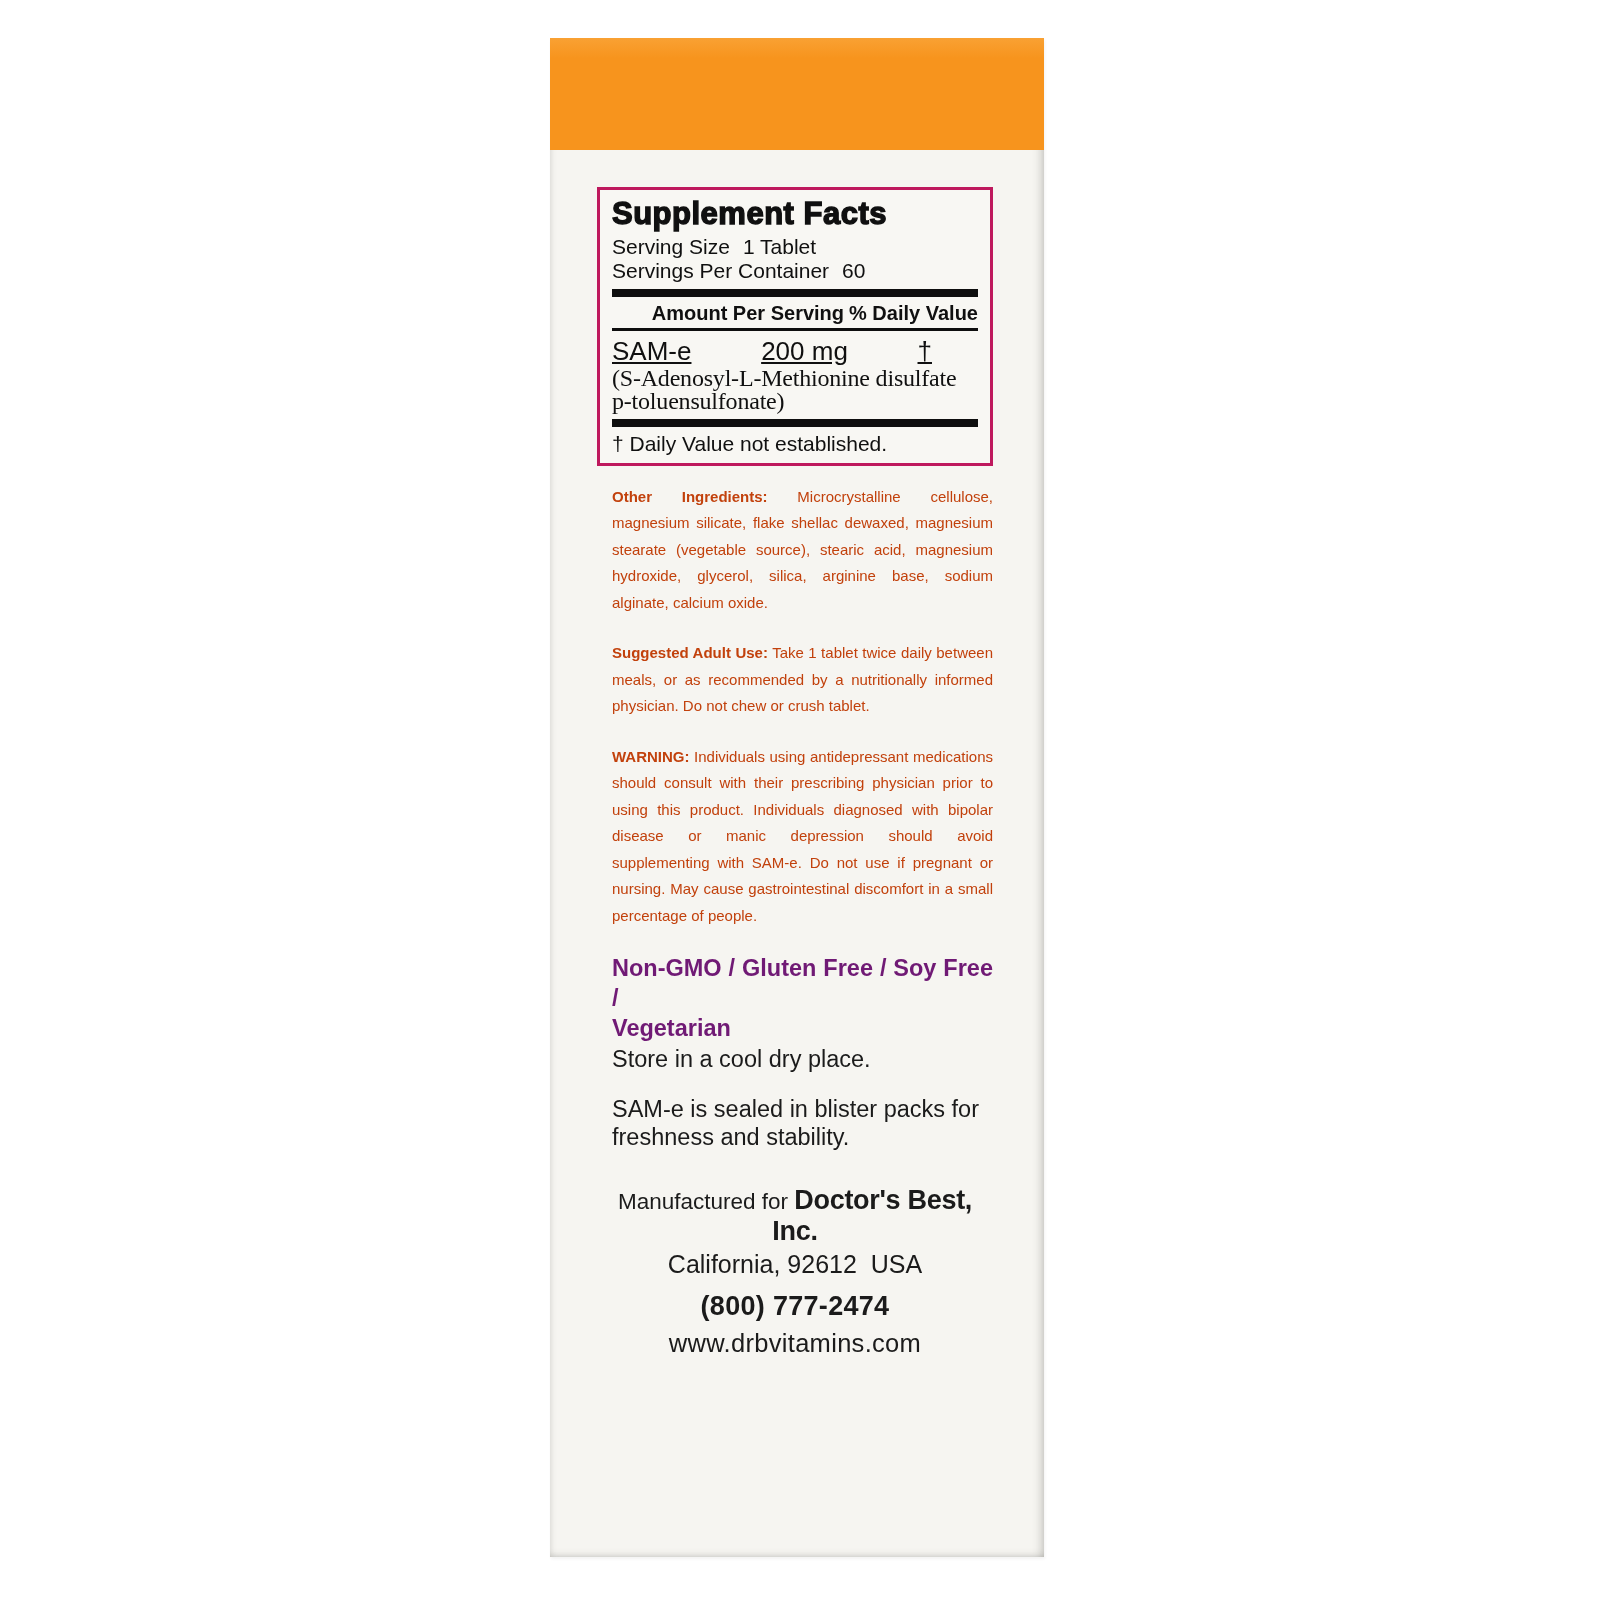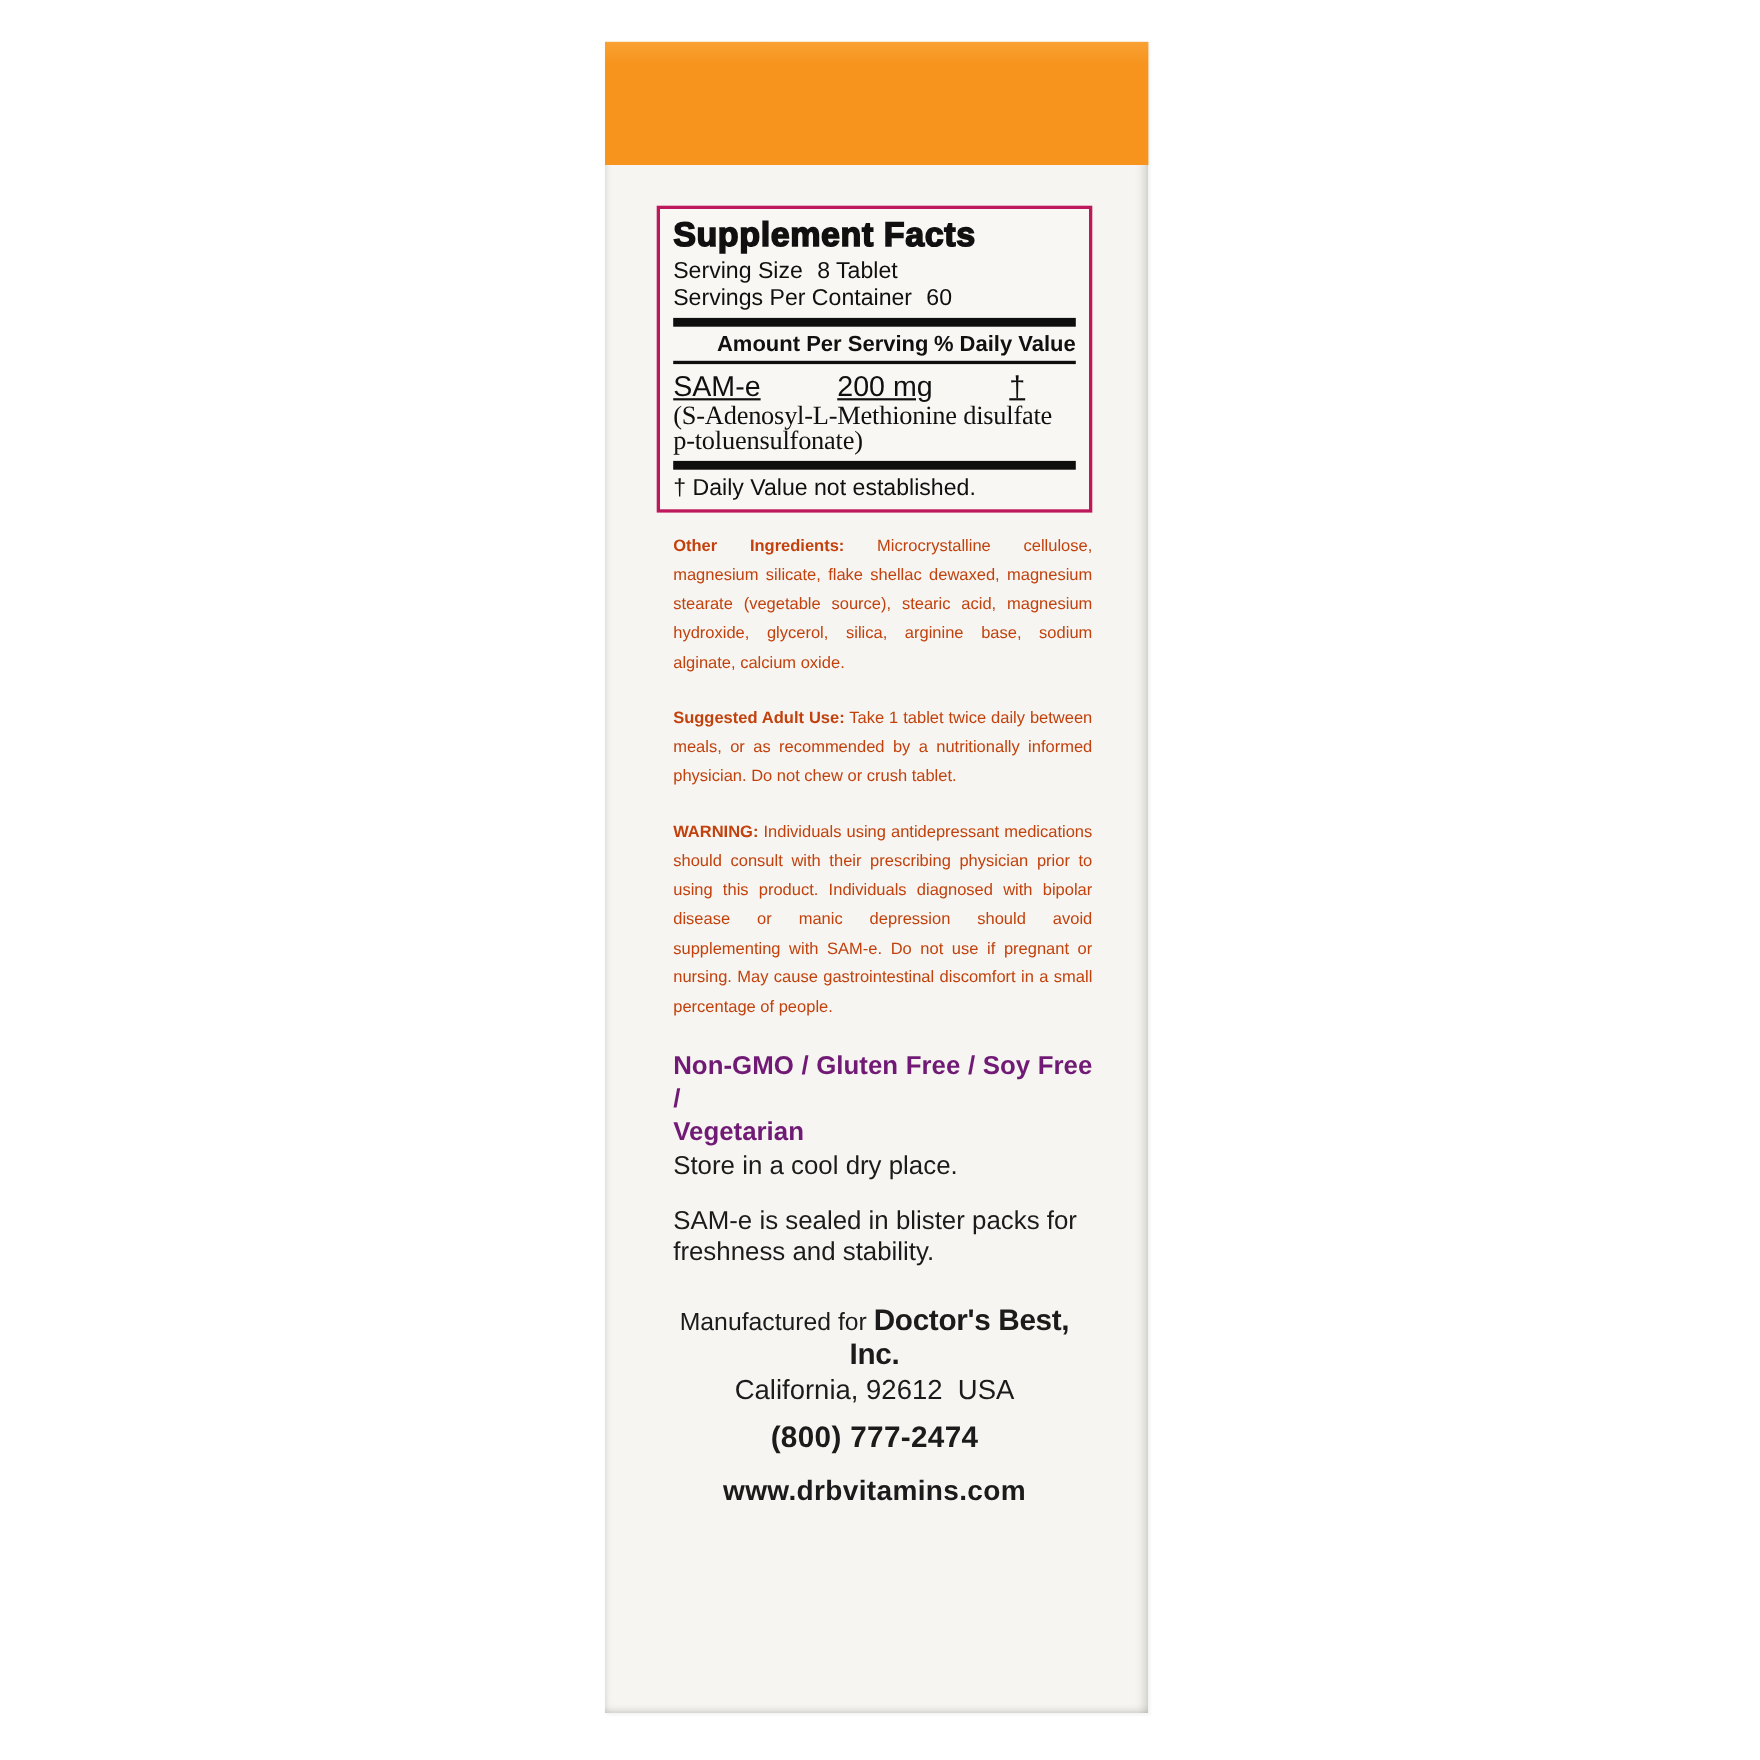--- a/index.html
+++ b/index.html
@@ -60,35 +60,35 @@
   .diet .l1{text-align:justify;text-align-last:justify;}
   .plain{margin:2px 0 0 15px;width:381px;font-size:23.5px;line-height:28px;}
   .note{margin:22px 0 0 15px;width:381px;font-size:23.5px;line-height:28px;}
 
   
   .mfr{margin-top:34px;text-align:center;width:396px;}
   .mfr .line1{font-size:22.5px;}
   .mfr .line1 .co{font-weight:bold;font-size:27px;letter-spacing:-0.3px;}
   .mfr .addr{font-size:25px;margin-top:3px;white-space:pre;}
   .mfr .phone{font-size:27px;font-weight:bold;margin-top:12px;letter-spacing:0.3px;}
-  .mfr .web{font-size:25.5px;font-weight:bold;margin-top:20px;letter-spacing:0.3px;}
+  .mfr .web{font-size:25.5px;font-weight:normal;margin-top:7px;letter-spacing:0.3px;}
 </style>
 </head>
 <body>
 
 <div class="package">
   <div class="band"></div>
 
   <div class="content">
 
     <div class="sf-box">
       <div class="sf-title">Supplement Facts</div>
 
       <div class="sf-line">
-        <span>Serving Size</span><span class="val">8 Tablet</span>
+        <span>Serving Size</span><span class="val">1 Tablet</span>
       </div>
       <div class="sf-line">
         <span>Servings Per Container</span><span class="val">60</span>
       </div>
 
       <div class="sf-bar"></div>
 
       <div class="sf-head">
         <span>Amount Per Serving</span>
         <span>% Daily Value</span>

